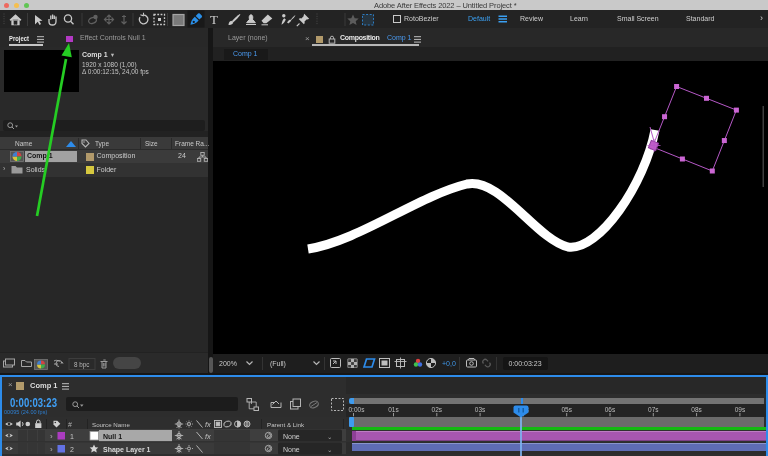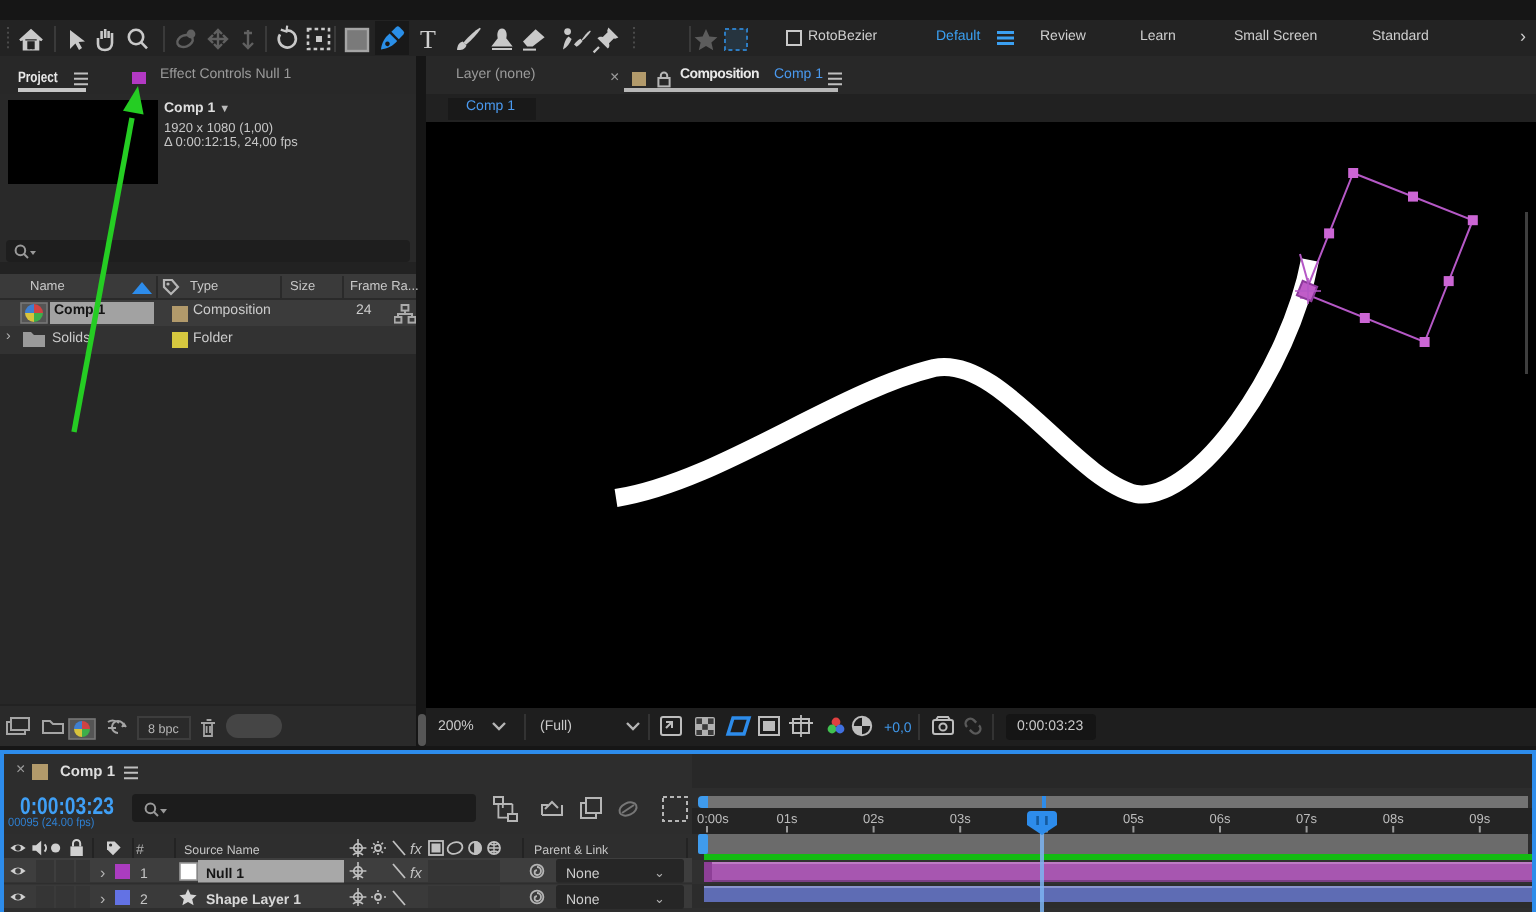--- a/index.html
+++ b/index.html
@@ -6,20 +6,26 @@
 html,body { width:768px; height:456px; overflow:hidden; background:#161616; }
 body { font-family:"Liberation Sans", sans-serif; }
 #app { position:relative; width:768px; height:456px; background:#161616; }
 .abs { position:absolute; }
 .txt { white-space:nowrap; }
 </style>
 </head>
 <body>
 <div id="app">
 
+<div class="abs" style="left:0;top:0;width:768px;height:10px;background:#c9c9c9;">
+  <div class="abs" style="left:4px;top:3px;width:5px;height:5px;border-radius:50%;background:#ee6a5f;"></div>
+  <div class="abs" style="left:13.5px;top:3px;width:5px;height:5px;border-radius:50%;background:#f5bf4f;"></div>
+  <div class="abs" style="left:23.5px;top:3px;width:5px;height:5px;border-radius:50%;background:#61c554;"></div>
+  <div class="abs txt" style="left:374px;top:1px;font-size:7.5px;color:#393939;letter-spacing:-0.1px;">Adobe After Effects 2022 – Untitled Project *</div>
+</div>
 
 <div id="toolbar" class="abs" style="left:0;top:10px;width:768px;height:18px;background:#232323;">
   <svg class="abs" style="left:0;top:0;" width="380" height="18" viewBox="0 0 380 18">
     <g stroke="#c9c9c9" fill="none" stroke-width="1.3">
 
       <path d="M10 10.2 L15.5 5.2 L21 10.2 M12 9 L12 14.6 L19 14.6 L19 9 Z" fill="#c9c9c9"></path>
           <path d="M14.3 14.6 L14.3 11.3 L16.7 11.3 L16.7 14.6" fill="#232323" stroke="#232323"></path>
 
       <path d="M35 5 L35 14.5 L37.7 11.8 L39.5 15 L41 14 L39.3 11 L42.5 10.8 Z" fill="#c9c9c9" stroke="none"></path>
 

